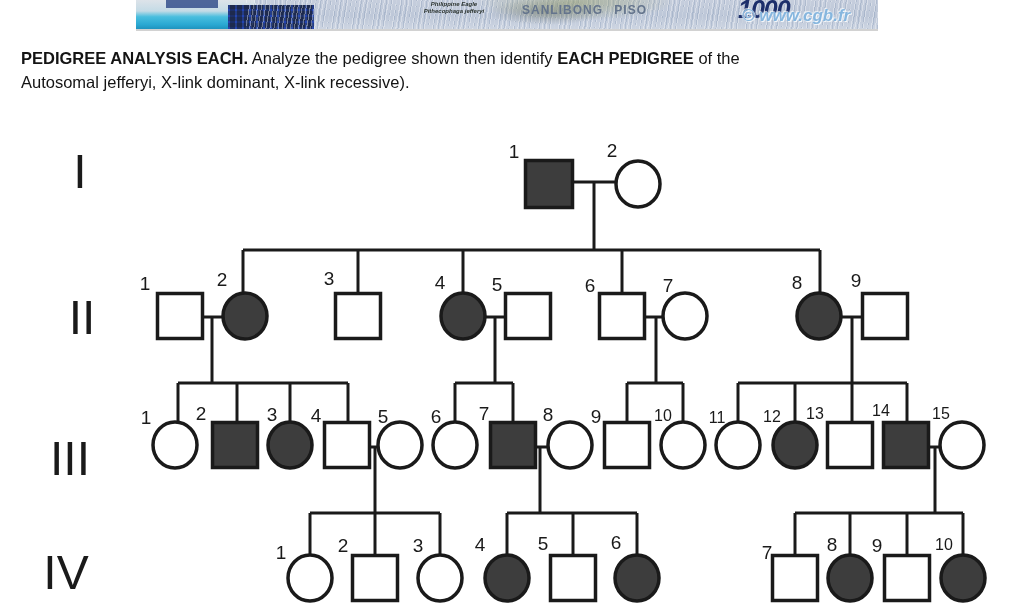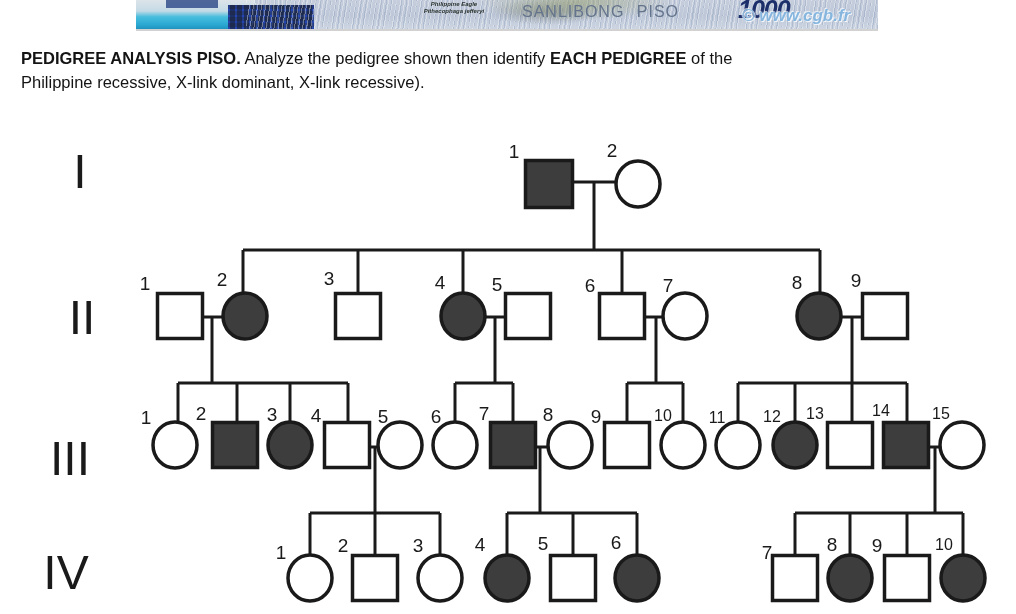--- a/index.html
+++ b/index.html
@@ -33,22 +33,22 @@
       radial-gradient(ellipse 140px 26px at 330px 2px,rgba(142,150,96,.5),transparent 70%),
       radial-gradient(ellipse 90px 20px at 300px 12px,rgba(70,78,58,.35),transparent 65%),
       repeating-linear-gradient(100deg,rgba(255,255,255,.35) 0 1px,transparent 1px 4px),
       repeating-linear-gradient(-82deg,rgba(96,122,158,.22) 0 1px,transparent 1px 5px);
   }
   .banner .species{
     position:absolute;left:258px;top:1px;width:120px;text-align:center;
     font-size:6px;line-height:7px;font-style:italic;font-weight:bold;color:#2c3430;
   }
   .banner .denom-label{
-    position:absolute;left:386px;top:3px;font-size:16px;color:#64748c;
-    letter-spacing:1px;word-spacing:7px;white-space:nowrap;
+    position:absolute;left:386px;top:3px;font-size:12px;color:#64748c;
+    letter-spacing:1px;word-spacing:7px;white-space:nowrap;font-weight:bold;
   }
   .banner .denom-number{
     position:absolute;left:602px;top:-5px;font-size:25px;font-weight:bold;font-style:italic;
     color:#1c2f6b;letter-spacing:-1px;
   }
   .banner .watermark{
     position:absolute;left:606px;top:6px;font-size:17px;font-weight:bold;font-style:italic;
     color:#86b6de;white-space:nowrap;
     text-shadow:0 0 2px #eef6ff,1px 1px 0 rgba(255,255,255,.8),-1px -1px 0 rgba(255,255,255,.6);
   }
@@ -75,22 +75,22 @@
     <div class="species">
       <div>Philippine Eagle</div>
       <div>Pithecophaga jefferyi</div>
     </div>
     <div class="denom-label">SANLIBONG PISO</div>
     <div class="denom-number">1000</div>
     <div class="watermark">© www.cgb.fr</div>
   </div>
 
   <div class="instructions" id="instructions">
-      <div><span style="font-weight: bold;">PEDIGREE ANALYSIS PISO.</span><span> Analyze the pedigree shown then identify </span><span style="font-weight: bold;">EACH PEDIGREE</span><span> of the</span></div>
-      <div><span>Philippine recessive, X-link dominant, X-link recessive).</span></div>
+      <div><span style="font-weight: bold;">PEDIGREE ANALYSIS EACH.</span><span> Analyze the pedigree shown then identify </span><span style="font-weight: bold;">EACH PEDIGREE</span><span> of the</span></div>
+      <div><span>Autosomal jefferyi, X-link dominant, X-link recessive).</span></div>
     </div>
 
   <svg class="pedigree-svg" id="pedigree-svg" width="1016" height="614" viewBox="0 0 1016 614">
       <line x1="573" y1="182" x2="615" y2="182" stroke="#1a1a1a" stroke-width="3"></line>
       <line x1="203" y1="317" x2="223" y2="317" stroke="#1a1a1a" stroke-width="3"></line>
       <line x1="486" y1="317" x2="506" y2="317" stroke="#1a1a1a" stroke-width="3"></line>
       <line x1="645" y1="317" x2="663" y2="317" stroke="#1a1a1a" stroke-width="3"></line>
       <line x1="841" y1="317" x2="863" y2="317" stroke="#1a1a1a" stroke-width="3"></line>
       <line x1="370" y1="447" x2="379" y2="447" stroke="#1a1a1a" stroke-width="3"></line>
       <line x1="536" y1="447" x2="549" y2="447" stroke="#1a1a1a" stroke-width="3"></line>

